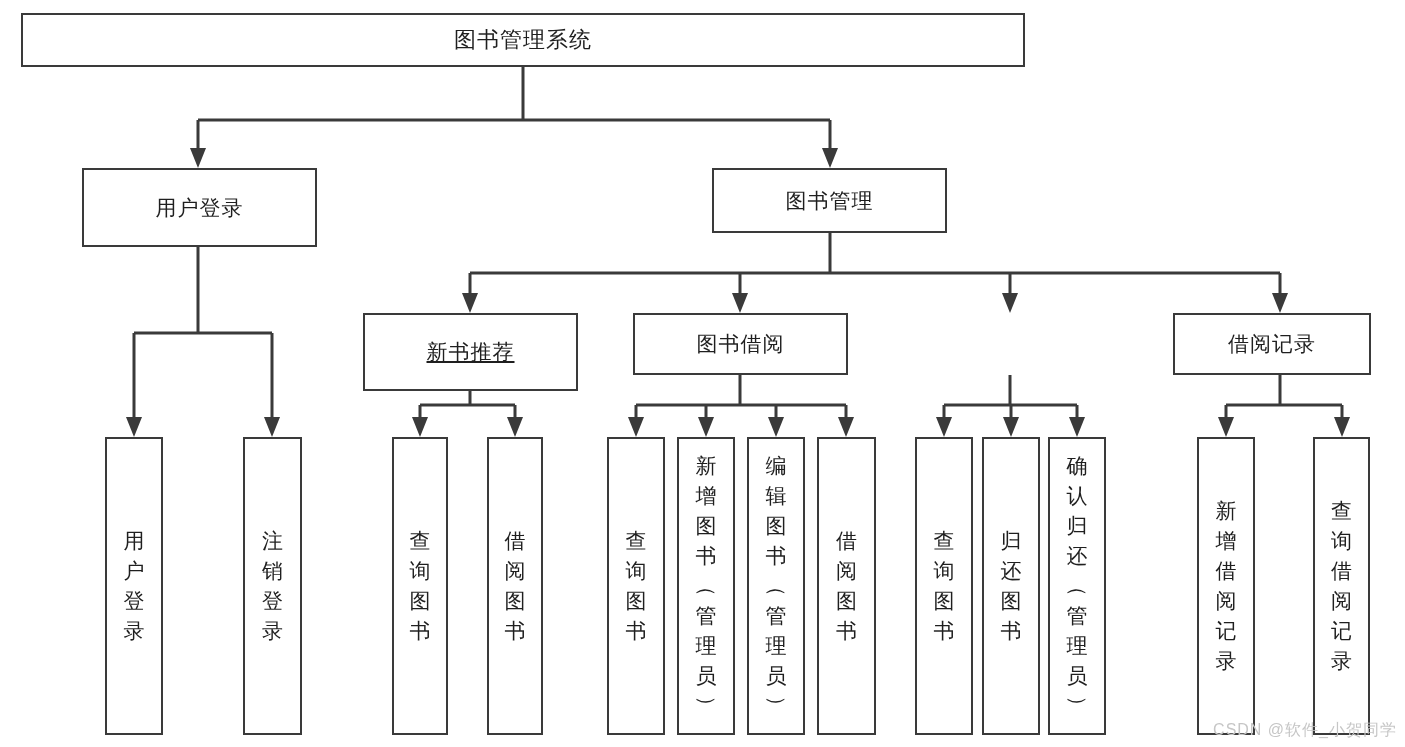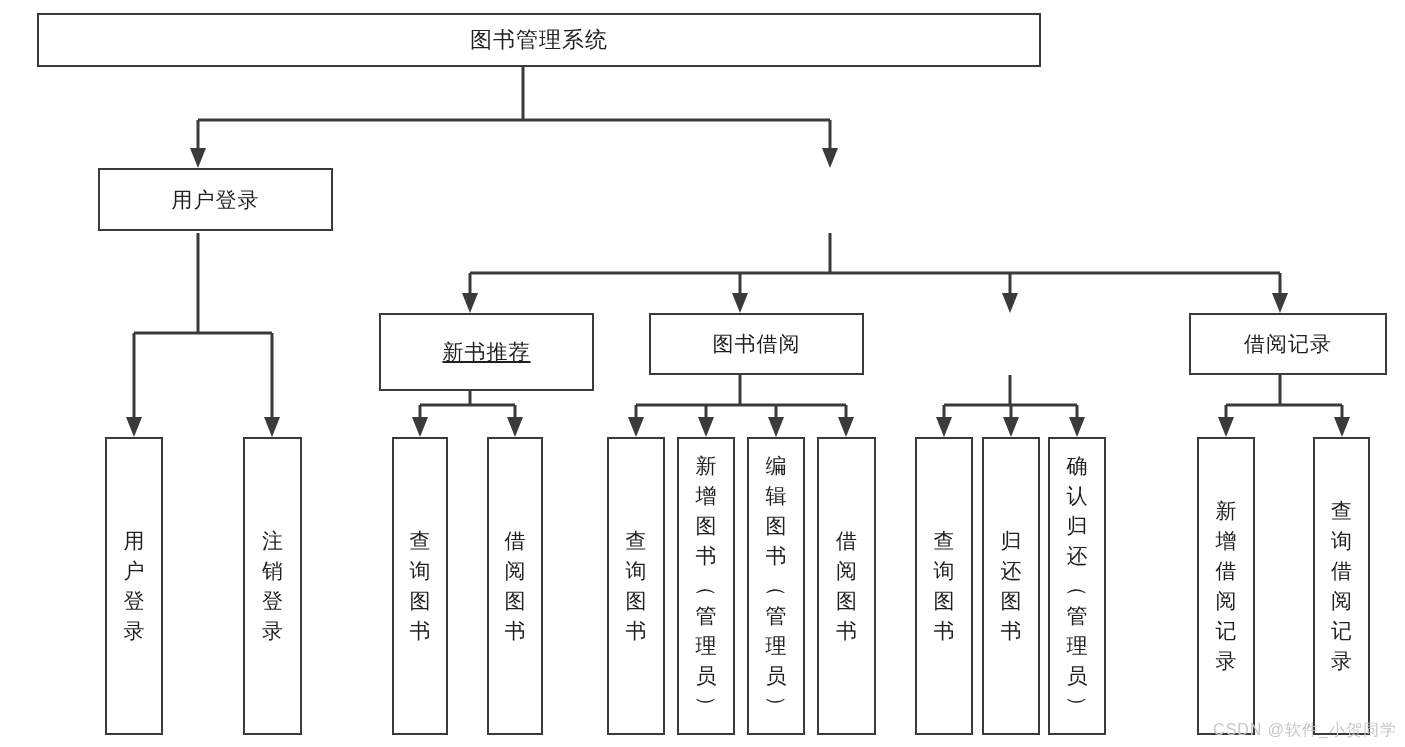--- a/index.html
+++ b/index.html
@@ -21,21 +21,21 @@
   #wires .ah{fill:var(--line);stroke:none;}
   .box{
     position:absolute;
     box-sizing:border-box;
     border:2.5px solid var(--line);
     background:#fff;
     color:var(--text);
     display:flex;align-items:center;justify-content:center;
     text-align:center;
   }
-  .hbox{font-size:21px;letter-spacing:1px;margin-left:16px;}
+  .hbox{font-size:21px;letter-spacing:1px;}
   .root{font-size:22px;}
   .vtext{
     font-size:21px;
     display:flex;flex-direction:column;
     align-items:center;justify-content:center;
   }
   .vchar{display:block;line-height:30px;height:30px;}
   .vchar.rot{transform:rotate(90deg);}
   #watermark{
     position:absolute;
@@ -90,21 +90,22 @@
     </g>
     <g>
       <path class="ln" d="M1280,375 V405 M1226,405 H1342 M1226,405 V419 M1342,405 V419"></path>
       <polygon class="ah" points="1218,417 1234,417 1226,437"></polygon>
       <polygon class="ah" points="1334,417 1350,417 1342,437"></polygon>
     </g>
   </svg>
 
   <div class="box hbox root" style="left:21px;top:13px;width:1004px;height:54px;">图书管理系统</div>
 
-  <div class="box hbox" style="left:82px;top:168px;width:235px;height:63px;">用户登录</div>
+  <div class="box hbox" style="left:82px;top:168px;width:235px;height:79px;">用户登录</div>
+  <div class="box hbox" style="left:712px;top:168px;width:235px;height:65px;">图书管理</div>
 
   <div class="box hbox" style="left:363px;top:313px;width:215px;height:78px;text-decoration:underline;">新书推荐</div>
   <div class="box hbox" style="left:633px;top:313px;width:215px;height:62px;">图书借阅</div>
   <div class="box hbox" style="left:1173px;top:313px;width:198px;height:62px;">借阅记录</div>
 
   <div class="box vtext" style="left:105px;top:437px;width:58px;height:298px;">
       <span class="vchar">用</span>
       <span class="vchar">户</span>
       <span class="vchar">登</span>
       <span class="vchar">录</span>

